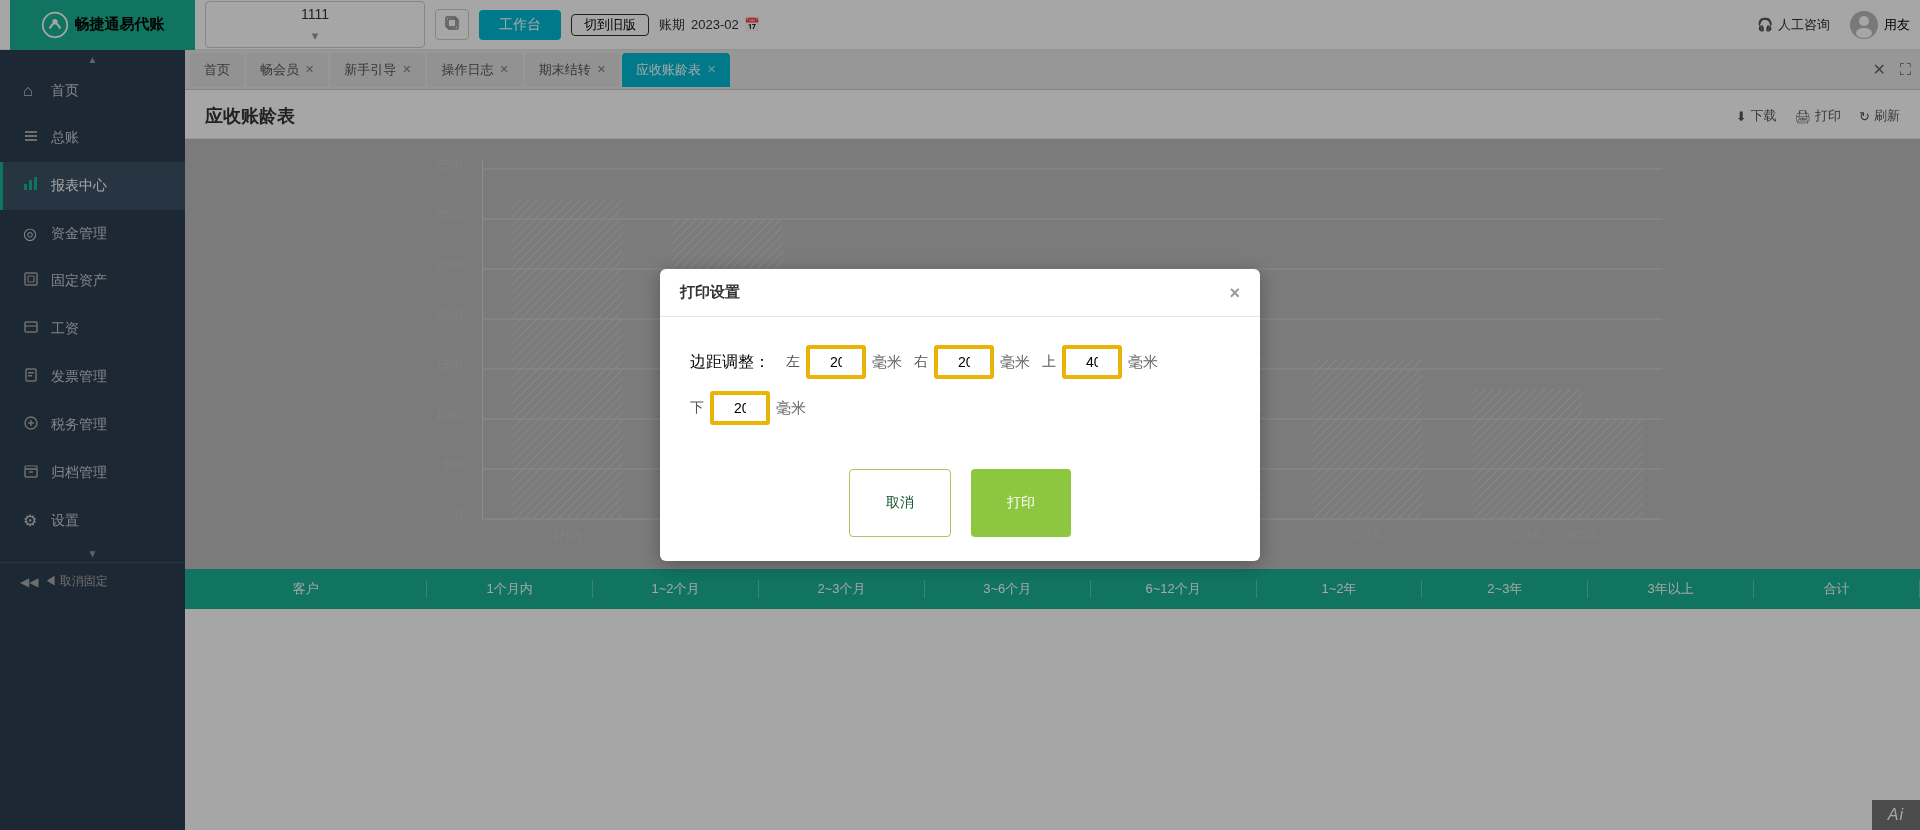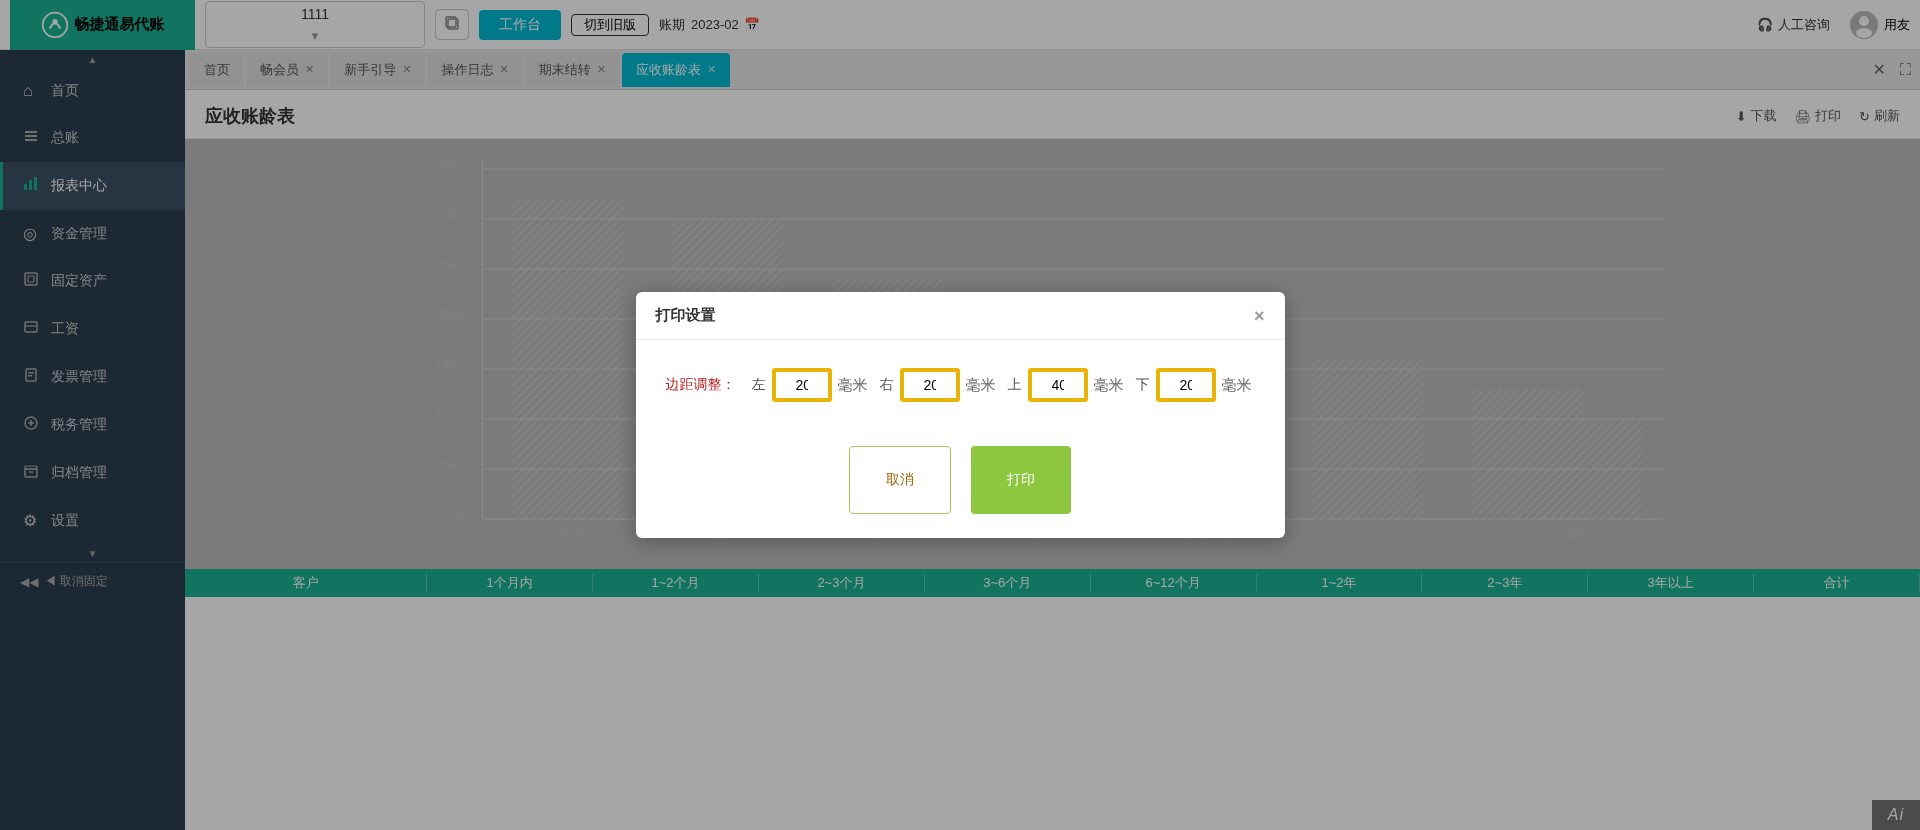--- a/index.html
+++ b/index.html
@@ -266,21 +266,21 @@
       width: 100%;
       height: 100%;
     }
 
     
     .table-header {
       display: flex;
       background: #1ab394;
       color: #fff;
       font-size: 13px;
-      height: 28px;
+      height: 40px;
       align-items: center;
     }
     .table-header-cell {
       flex: 1;
       text-align: center;
       padding: 0 6px;
       border-right: 1px solid rgba(255,255,255,0.3);
     }
     .table-header-cell:first-child { flex: 1.5; }
 
@@ -291,21 +291,21 @@
       width: 1920px; height: 830px;
       background: rgba(0,0,0,0.35);
       display: flex;
       align-items: center;
       justify-content: center;
       z-index: 1000;
     }
     .modal {
       background: #fff;
       border-radius: 6px;
-      width: 649px;
+      width: 600px;
       box-shadow: 0 4px 20px rgba(0,0,0,0.3);
       overflow: hidden;
     }
     .modal-header {
       display: flex;
       align-items: center;
       justify-content: space-between;
       padding: 14px 20px;
       border-bottom: 1px solid #e8e8e8;
       font-size: 15px;
@@ -322,21 +322,21 @@
       padding: 28px 30px;
     }
     .margin-row {
       display: flex;
       align-items: center;
       gap: 12px;
       font-size: 14px;
       color: #333;
       flex-wrap: wrap;
     }
-    .margin-label { font-size: 14px; color: #b91c1c; margin-right: 4px; }
+    .margin-label { font-size: 16px; color: #000000; margin-right: 4px; }
     .margin-group {
       display: flex;
       align-items: center;
       gap: 6px;
     }
     .margin-dir { font-size: 14px; color: #555; }
     .margin-input {
       width: 60px;
       border: 4px solid #eab308;
       border-radius: 3px;
@@ -348,21 +348,21 @@
     .margin-unit { font-size: 15px; color: #666; }
     .modal-footer {
       display: flex;
       justify-content: center;
       gap: 20px;
       padding: 16px 20px 24px;
     }
     .btn-cancel {
       border: 1px solid #a8c860;
       background: #fff;
-      color: #a16207;
+      color: #14532d;
       border-radius: 4px;
       padding: 24px 36px;
       font-size: 14px;
       cursor: pointer;
     }
     .btn-print {
       background: #8dc63f;
       color: #fff;
       border: none;
       border-radius: 4px;

